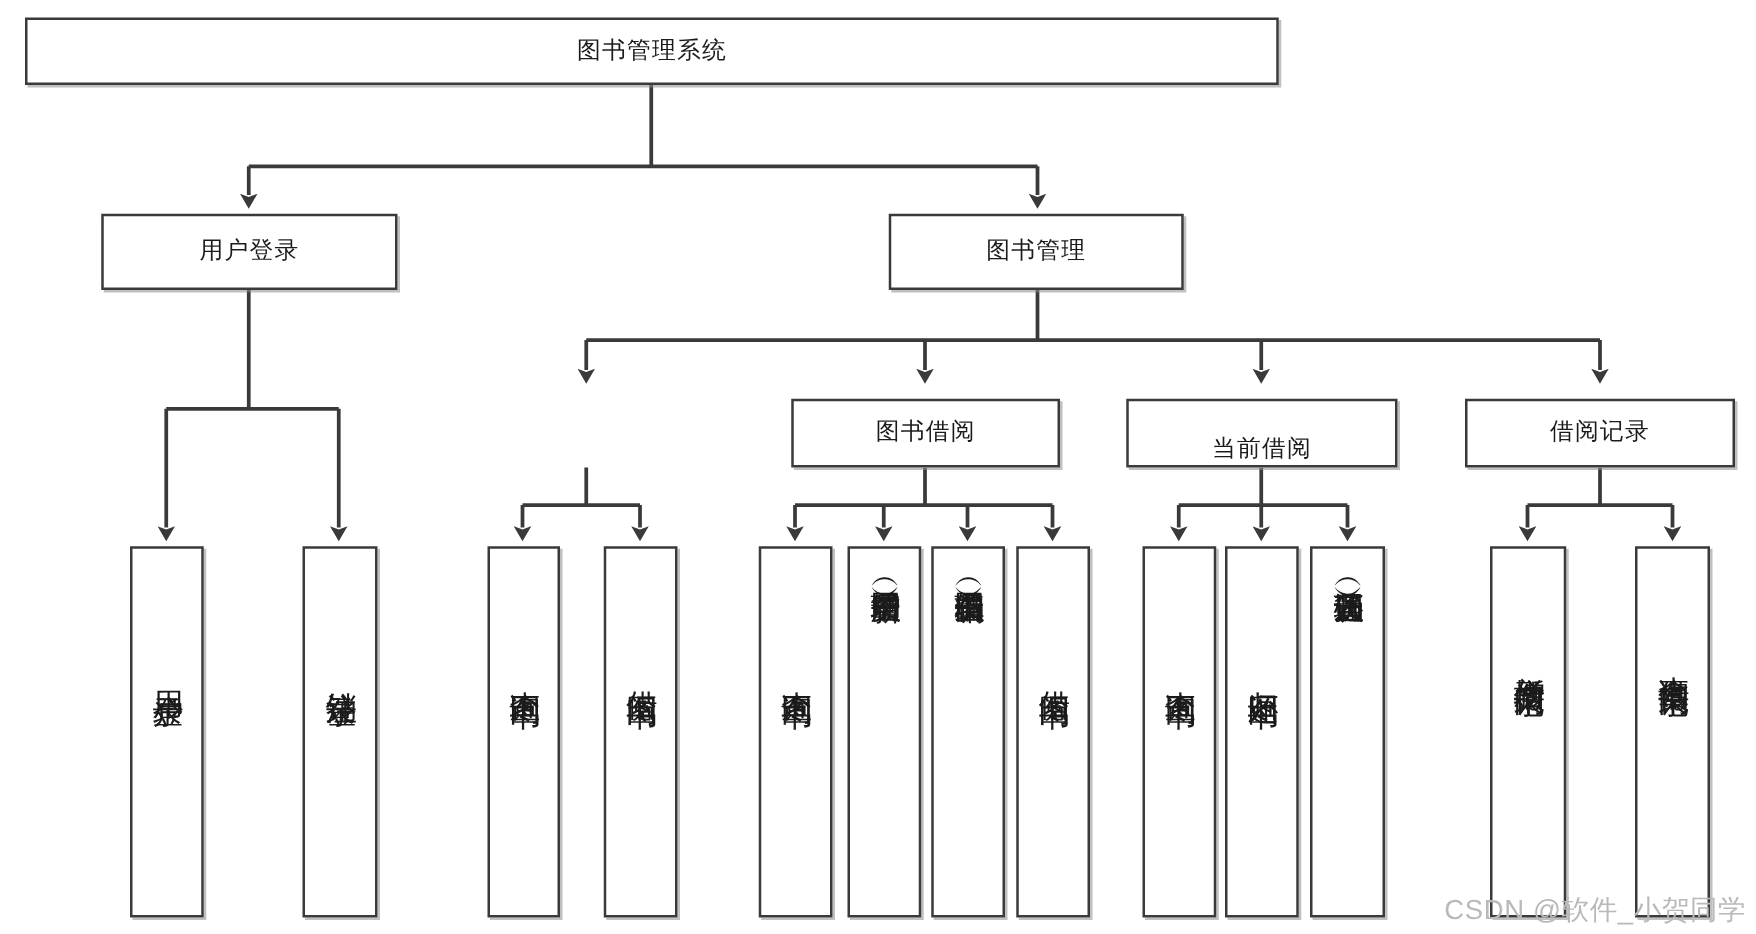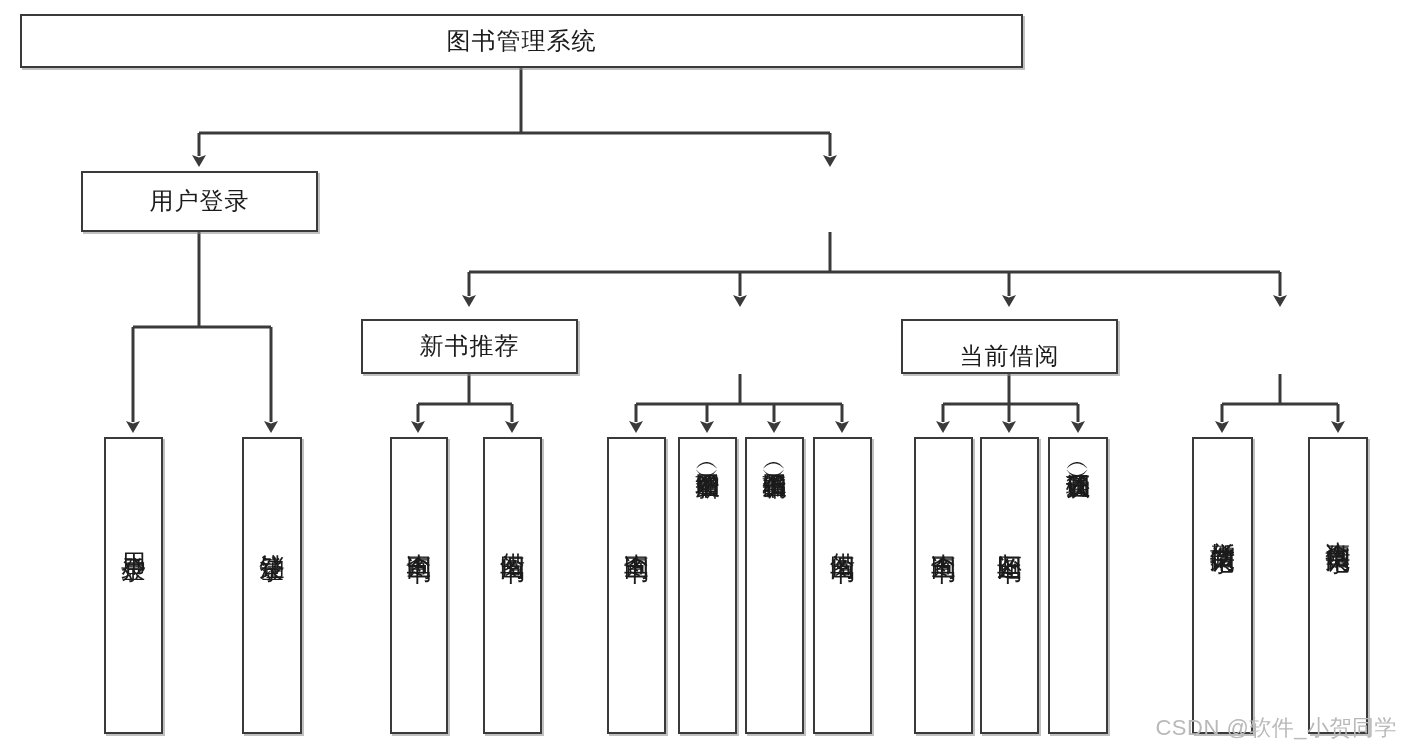--- a/index.html
+++ b/index.html
@@ -38,21 +38,21 @@
     z-index: 2;
   }
   .node .label {
     display: block;
     text-align: center;
     line-height: 1.28;
     letter-spacing: 1px;
     white-space: pre;
   }
   .node.horizontal .label {
-    font-size: 24px;
+    font-size: 19px;
   }
   .node.vertical {
     align-items: flex-start;
     justify-content: center;
     padding-top: 16px;
   }
   .node.vertical .label {
     writing-mode: vertical-rl;
     text-orientation: upright;
     font-size: 25px;
@@ -135,27 +135,33 @@
     </g>
   </svg>
 
   <div class="node horizontal" style="left:20px; top:14px; width:1003px; height:54px;">
     <span class="label">图书管理系统</span>
   </div>
 
   <div class="node horizontal" style="left:81px; top:171px; width:237px; height:61px;">
     <span class="label">用户登录</span>
   </div>
-
-  <div class="node horizontal" style="left:361px; top:319px; width:217px; height:55px;">
-    <span class="label">新书推荐</span>
+  <div class="node horizontal" style="left:711px; top:171px; width:236px; height:61px;">
+    <span class="label">图书管理</span>
+  </div>
+
+  <div class="node horizontal" style="left:633px; top:319px; width:215px; height:55px;">
+    <span class="label">图书借阅</span>
   </div>
   <div class="node horizontal" style="left:901px; top:319px; width:217px; height:55px;align-items:flex-end;">
     <span class="label">当前借阅</span>
   </div>
+  <div class="node horizontal" style="left:1172px; top:319px; width:216px; height:55px;">
+    <span class="label">借阅记录</span>
+  </div>
 
   <div class="node vertical mid2" style="left:104px; top:437px; width:59px; height:297px;">
     <span class="label">用户登录</span>
   </div>
   <div class="node vertical mid2" style="left:242px; top:437px; width:60px; height:297px;">
     <span class="label">注销登录</span>
   </div>
 
   <div class="node vertical mid2" style="left:390px; top:437px; width:58px; height:297px;">
     <span class="label">查询图书</span>

